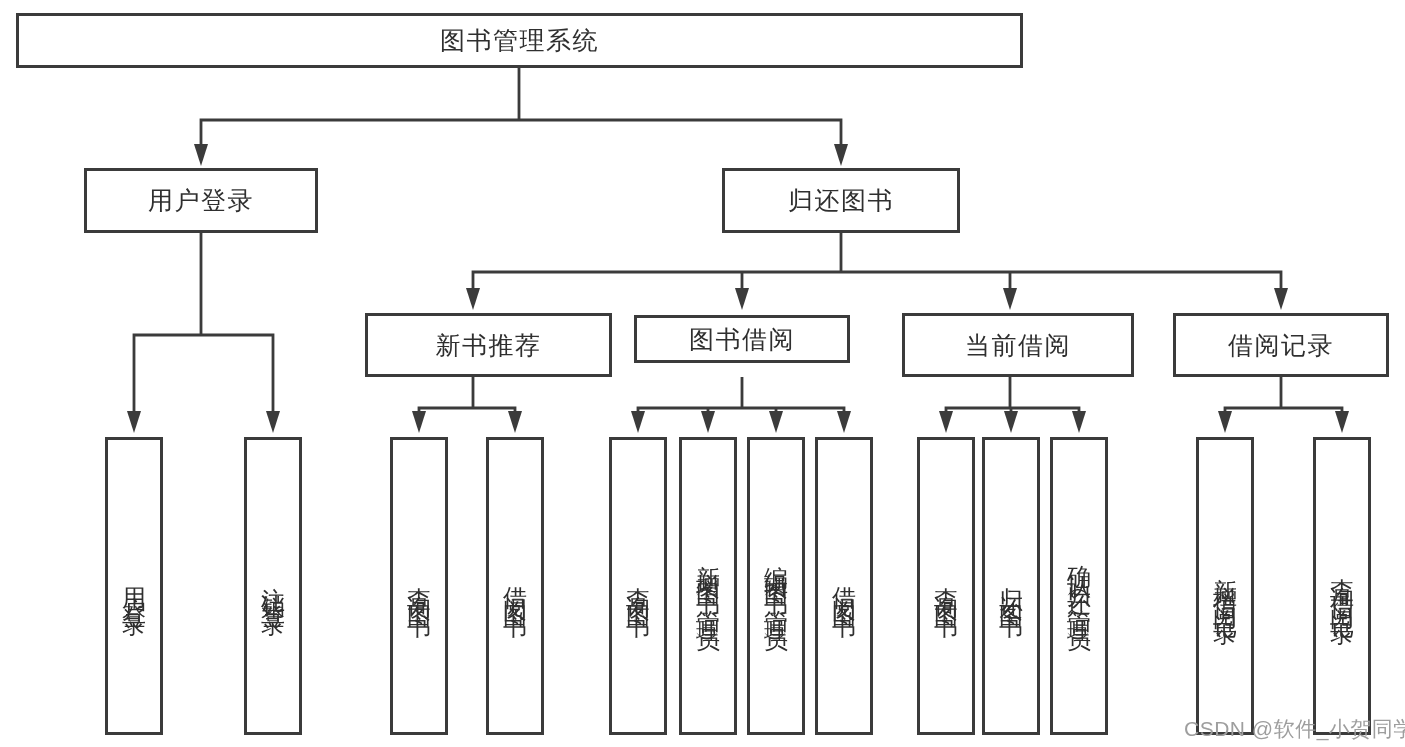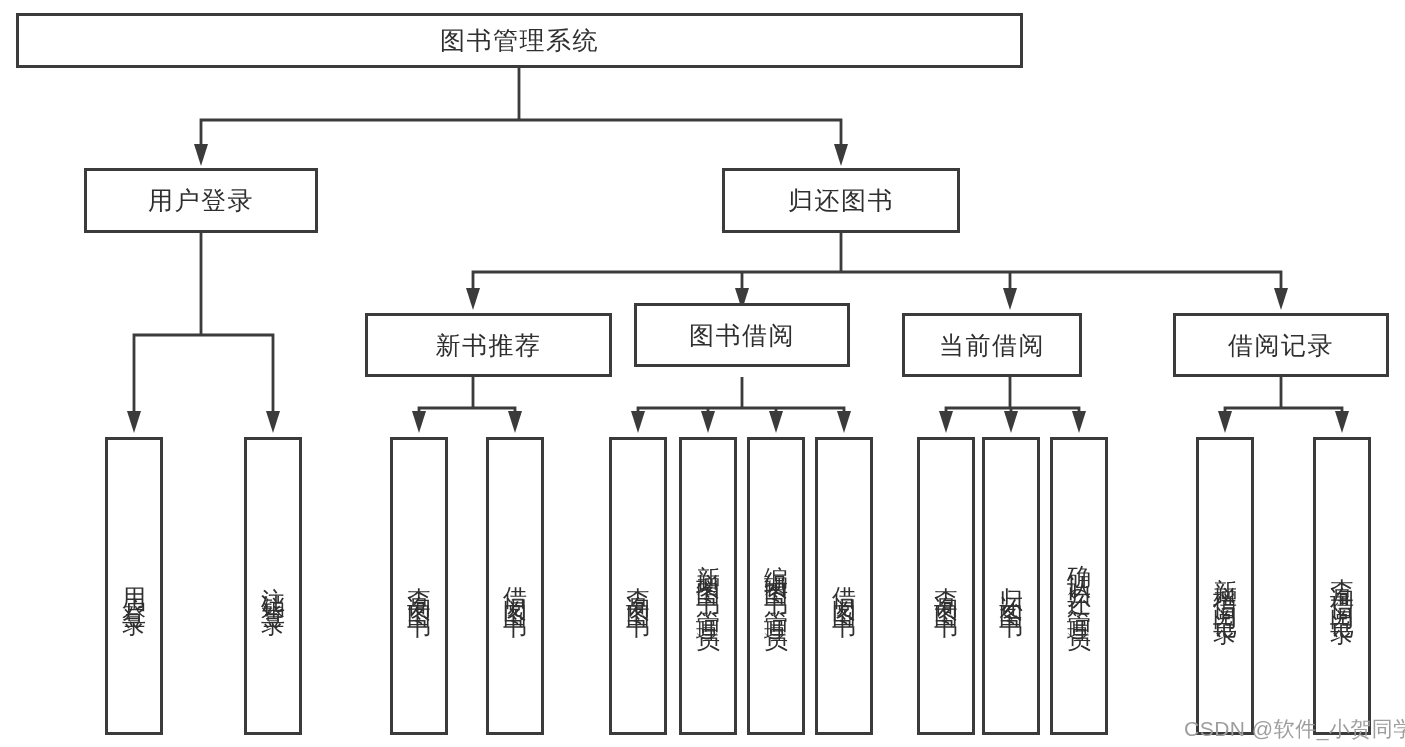--- a/index.html
+++ b/index.html
@@ -18,22 +18,22 @@
     writing-mode:vertical-rl; text-orientation:mixed;
     font-size:24px; letter-spacing:9px; line-height:1;
   }
   
   .n-root { left:16px;  top:13px;  width:1007px; height:55px; }
   
   .n-l2a  { left:84px;  top:168px; width:234px;  height:65px; }
   .n-l2b  { left:722px; top:168px; width:238px;  height:65px; }
   
   .n-l3a  { left:365px;  top:313px; width:247px; height:64px; }
-  .n-l3b  { left:634px;  top:303px; width:216px; height:64px; }
-  .n-l3c  { left:902px;  top:313px; width:180px; height:64px; }
+  .n-l3b  { left:634px;  top:315px; width:216px; height:48px; }
+  .n-l3c  { left:902px;  top:313px; width:232px; height:64px; }
   .n-l3d  { left:1173px; top:313px; width:216px; height:64px; }
   
   .c1  { left:105px; }  .c2  { left:244px; }  .c3  { left:390px; }
   .c4  { left:486px; }  .c5  { left:609px; }  .c6  { left:679px; }
   .c7  { left:747px; }  .c8  { left:815px; }  .c9  { left:917px; }
   .c10 { left:982px; }  .c11 { left:1050px; } .c12 { left:1196px; }
   .c13 { left:1313px; }
   .watermark {
     position:absolute; left:1184px; top:715px;
     font-size:21px; letter-spacing:0.5px; color:#9e9e9e; z-index:5;

